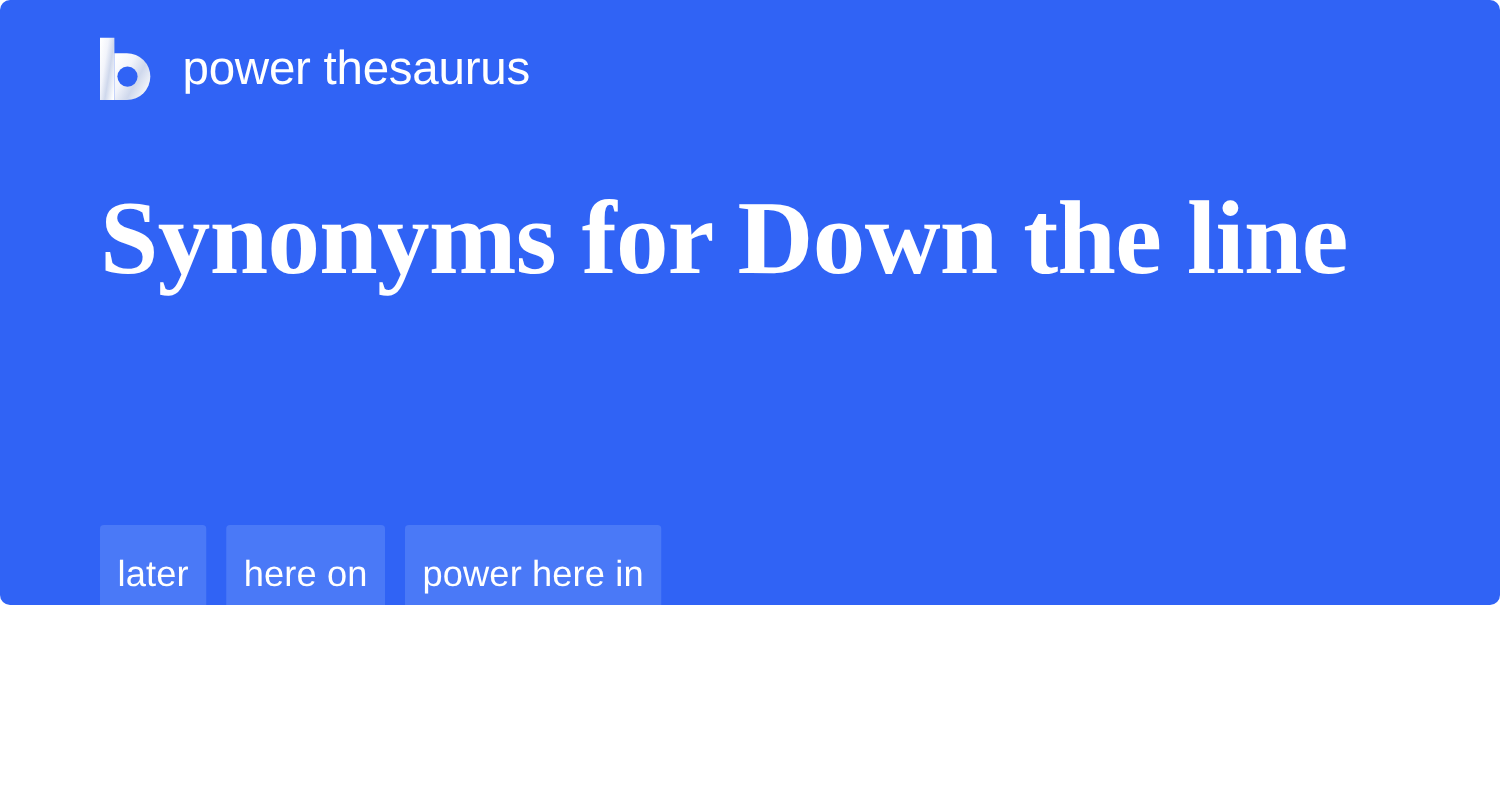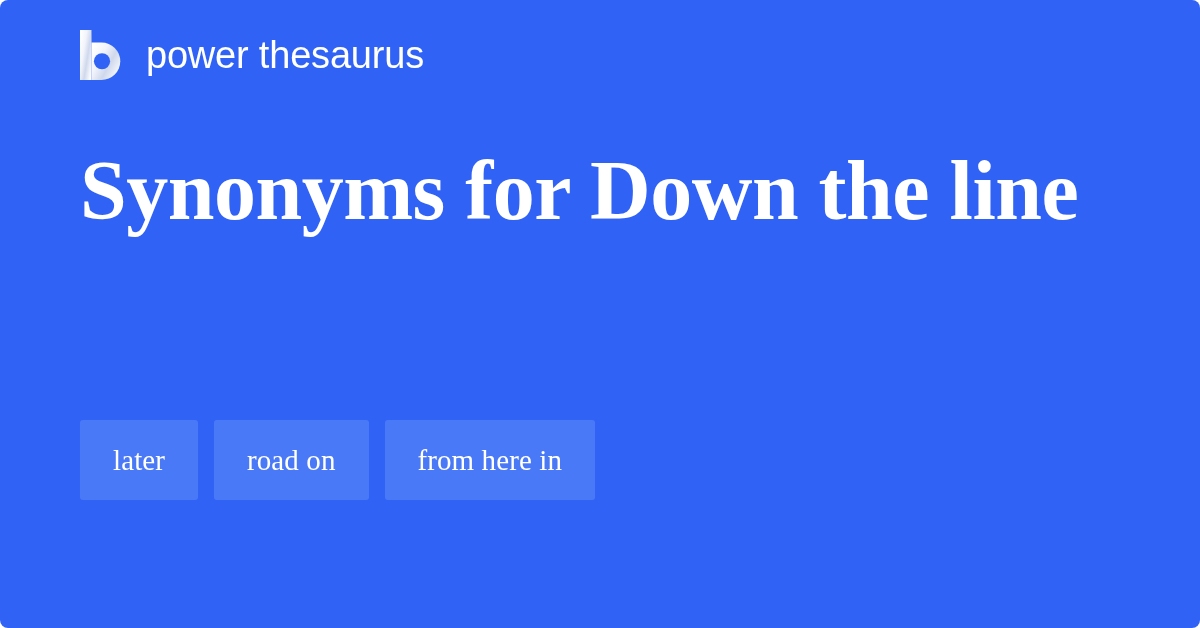--- a/index.html
+++ b/index.html
@@ -13,21 +13,21 @@
     height: 628px;
     overflow: hidden;
     font-family: "Liberation Sans", "DejaVu Sans", sans-serif;
     -webkit-font-smoothing: antialiased;
   }
 
   
   #og-card {
     position: relative;
     width: 1200px;
-    height: 628px;
+    height: 484px;
     box-sizing: border-box;
     background: #3063f5;
     border-radius: 8px;
     overflow: hidden;
   }
 
   
   #brand {
     position: absolute;
     left: 80px;
@@ -75,29 +75,29 @@
     top: 420px;
     width: 1040px;
     display: flex;
     flex-wrap: wrap;
     gap: 16px;
     align-content: flex-start;
   }
   .synonym-chip {
     box-sizing: border-box;
     height: 80px;
-    padding: 0 33px;
+    padding: 0 14px;
     display: flex;
     align-items: center;
     justify-content: center;
     background: #4a79f7;
     border: 0;
     border-radius: 3px;
     color: #ffffff;
-    font-family: Liberation Serif, serif;
+    font-family: Liberation Sans, sans-serif;
     font-size: 29px;
     font-weight: 400;
     line-height: 1;
     letter-spacing: 0.1px;
     white-space: nowrap;
     cursor: pointer;
   }
 </style>
 </head>
 <body>
@@ -123,17 +123,17 @@
         <circle cx="22" cy="31.25" r="8.1" fill="#3063f5"></circle>
       </svg>
     </span>
     <span id="brand-wordmark">power thesaurus</span>
   </div>
 
   <h1 id="headline">Synonyms for Down the line</h1>
 
   <div id="synonym-chips">
     <button class="synonym-chip">later</button>
-    <button class="synonym-chip">road on</button>
-    <button class="synonym-chip">from here in</button>
+    <button class="synonym-chip">here on</button>
+    <button class="synonym-chip">power here in</button>
   </div>
 
 </div>
 
 </body></html>

